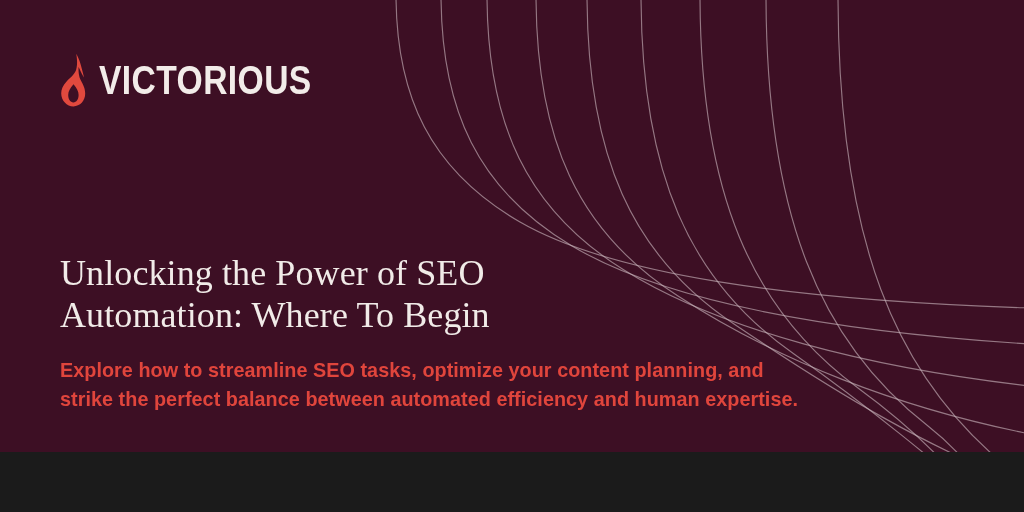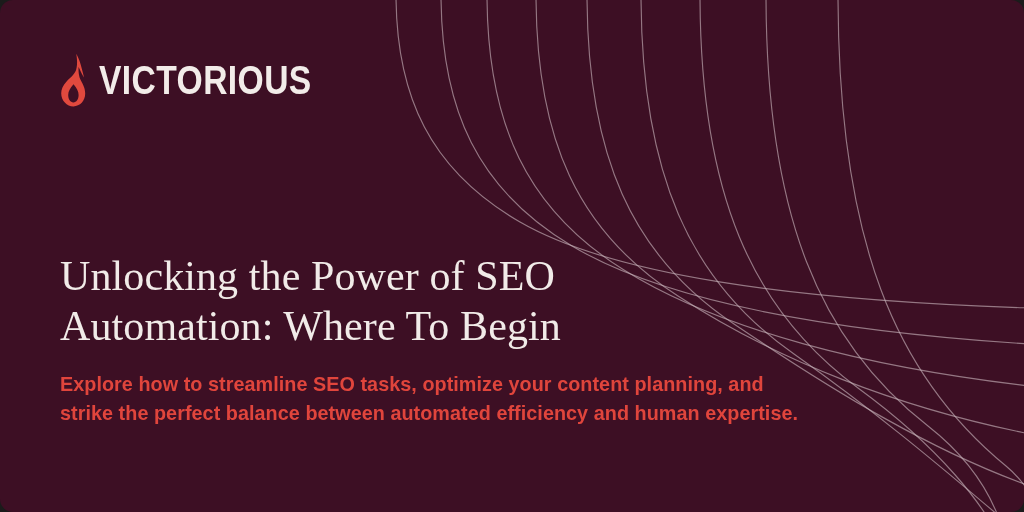--- a/index.html
+++ b/index.html
@@ -4,25 +4,24 @@
 <title>Victorious SEO Banner</title>
 <style>
   html, body {
     margin: 0;
     padding: 0;
     background: #1b1b1b;
   }
   #banner {
     position: relative;
     width: 1024px;
-    height: 512px;
+    height: 452px;
     overflow: hidden;
     background: #3d0f24;
     font-family: "Liberation Sans", sans-serif;
-    border-radius: 13px;
     -webkit-font-smoothing: antialiased;
   }
 
   
   #curves {
     position: absolute;
     inset: 0;
     width: 1024px;
     height: 512px;
     pointer-events: none;
@@ -68,21 +67,21 @@
     position: absolute;
     left: 60px;
     top: 252px;
     width: 830px;
   }
   #headline {
     margin: 0;
     color: #f1ebe8;
     font-family: "Liberation Serif", serif;
     font-weight: 400;
-    font-size: 42px;
+    font-size: 36px;
     line-height: 1.18;
     letter-spacing: 0.1px;
     white-space: pre-line;
   }
   #subhead {
     margin: 18px 0 0 0;
     color: #e0453c;
     font-family: "Liberation Sans", sans-serif;
     font-weight: 700;
     font-size: 20.5px;

